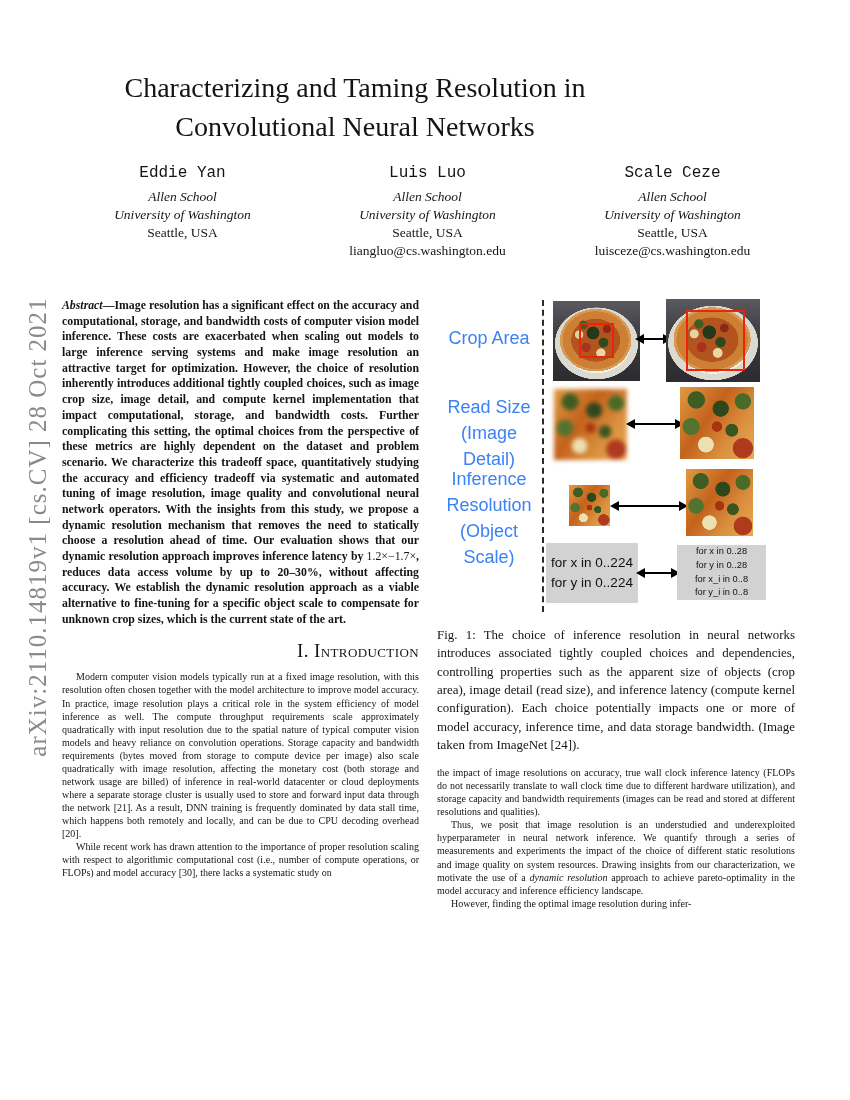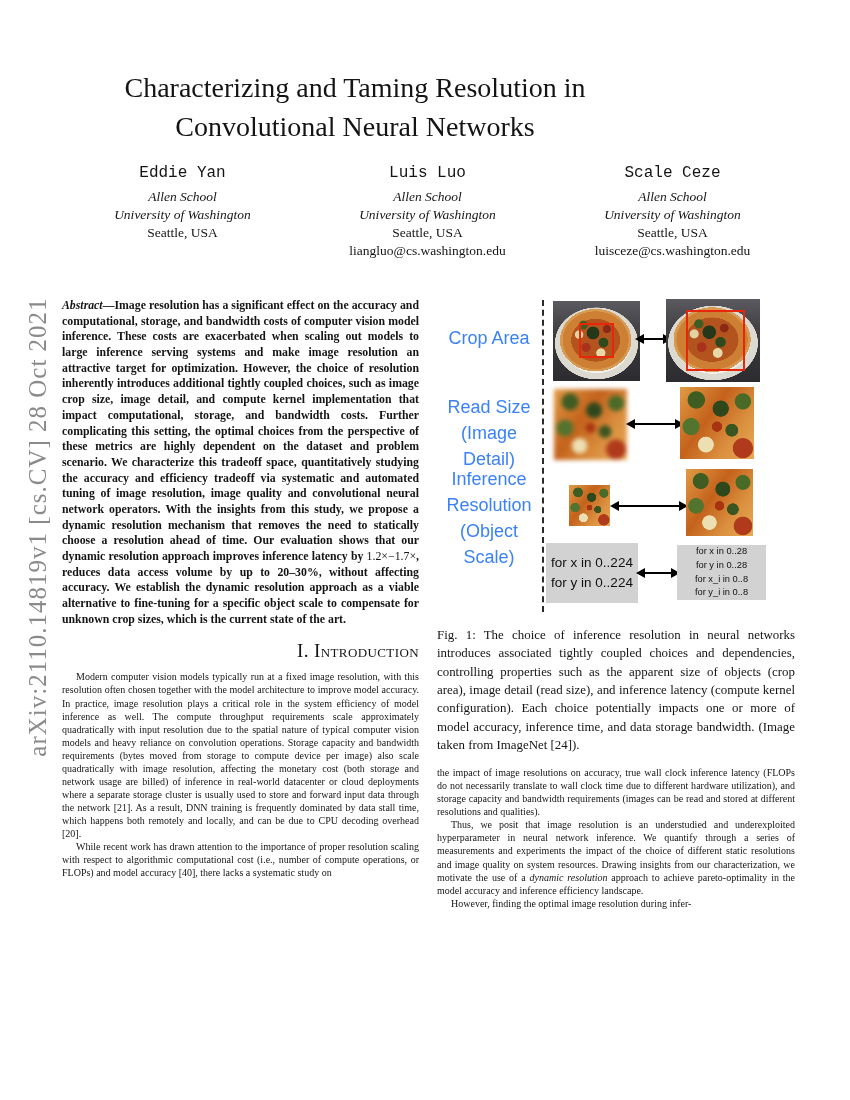--- a/index.html
+++ b/index.html
@@ -137,21 +137,21 @@
 </div>
 
 <div class="cols">
 
   <div class="col">
     <p class="abstract"><span class="lead">Abstract</span><span>—Image resolution has a significant effect on the accuracy and computational, storage, and bandwidth costs of computer vision model inference. These costs are exacerbated when scaling out models to large inference serving systems and make image resolution an attractive target for optimization. However, the choice of resolution inherently introduces additional tightly coupled choices, such as image crop size, image detail, and compute kernel implementation that impact computational, storage, and bandwidth costs. Further complicating this setting, the optimal choices from the perspective of these metrics are highly dependent on the dataset and problem scenario. We characterize this tradeoff space, quantitatively studying the accuracy and efficiency tradeoff via systematic and automated tuning of image resolution, image quality and convolutional neural network operators. With the insights from this study, we propose a dynamic resolution mechanism that removes the need to statically choose a resolution ahead of time. Our evaluation shows that our dynamic resolution approach improves inference latency by </span><span class="math">1.2×−1.7×</span><span>, reduces data access volume by up to 20–30%, without affecting accuracy. We establish the dynamic resolution approach as a viable alternative to fine-tuning for a specific object scale to compensate for unknown crop sizes, which is the current state of the art.</span></p>
 
     <div class="sec-head">I. Introduction</div>
 
     <p class="body-p">Modern computer vision models typically run at a fixed image resolution, with this resolution often chosen together with the model architecture to improve model accuracy. In practice, image resolution plays a critical role in the system efficiency of model inference as well. The compute throughput requirements scale approximately quadratically with input resolution due to the spatial nature of typical computer vision models and heavy reliance on convolution operations. Storage capacity and bandwidth requirements (bytes moved from storage to compute device per image) also scale quadratically with image resolution, affecting the monetary cost (both storage and network usage are billed) of inference in real-world datacenter or cloud deployments where a separate storage cluster is usually used to store and forward input data through the network [21]. As a result, DNN training is frequently dominated by data stall time, which happens both remotely and locally, and can be due to CPU decoding overhead [20].</p>
-    <p class="body-p">While recent work has drawn attention to the importance of proper resolution scaling with respect to algorithmic computational cost (i.e., number of compute operations, or FLOPs) and model accuracy [40], there lacks a systematic study on</p>
+    <p class="body-p">While recent work has drawn attention to the importance of proper resolution scaling with respect to algorithmic computational cost (i.e., number of compute operations, or FLOPs) and model accuracy [30], there lacks a systematic study on</p>
   </div>
 
   <div class="col">
 
     <div class="figure">
       <div class="dash-sep"></div>
 
       <div class="fig-label" style="top:27px;">Crop Area</div>
       <div class="fig-label" style="top:96px;">Read Size
 (Image Detail)</div>

